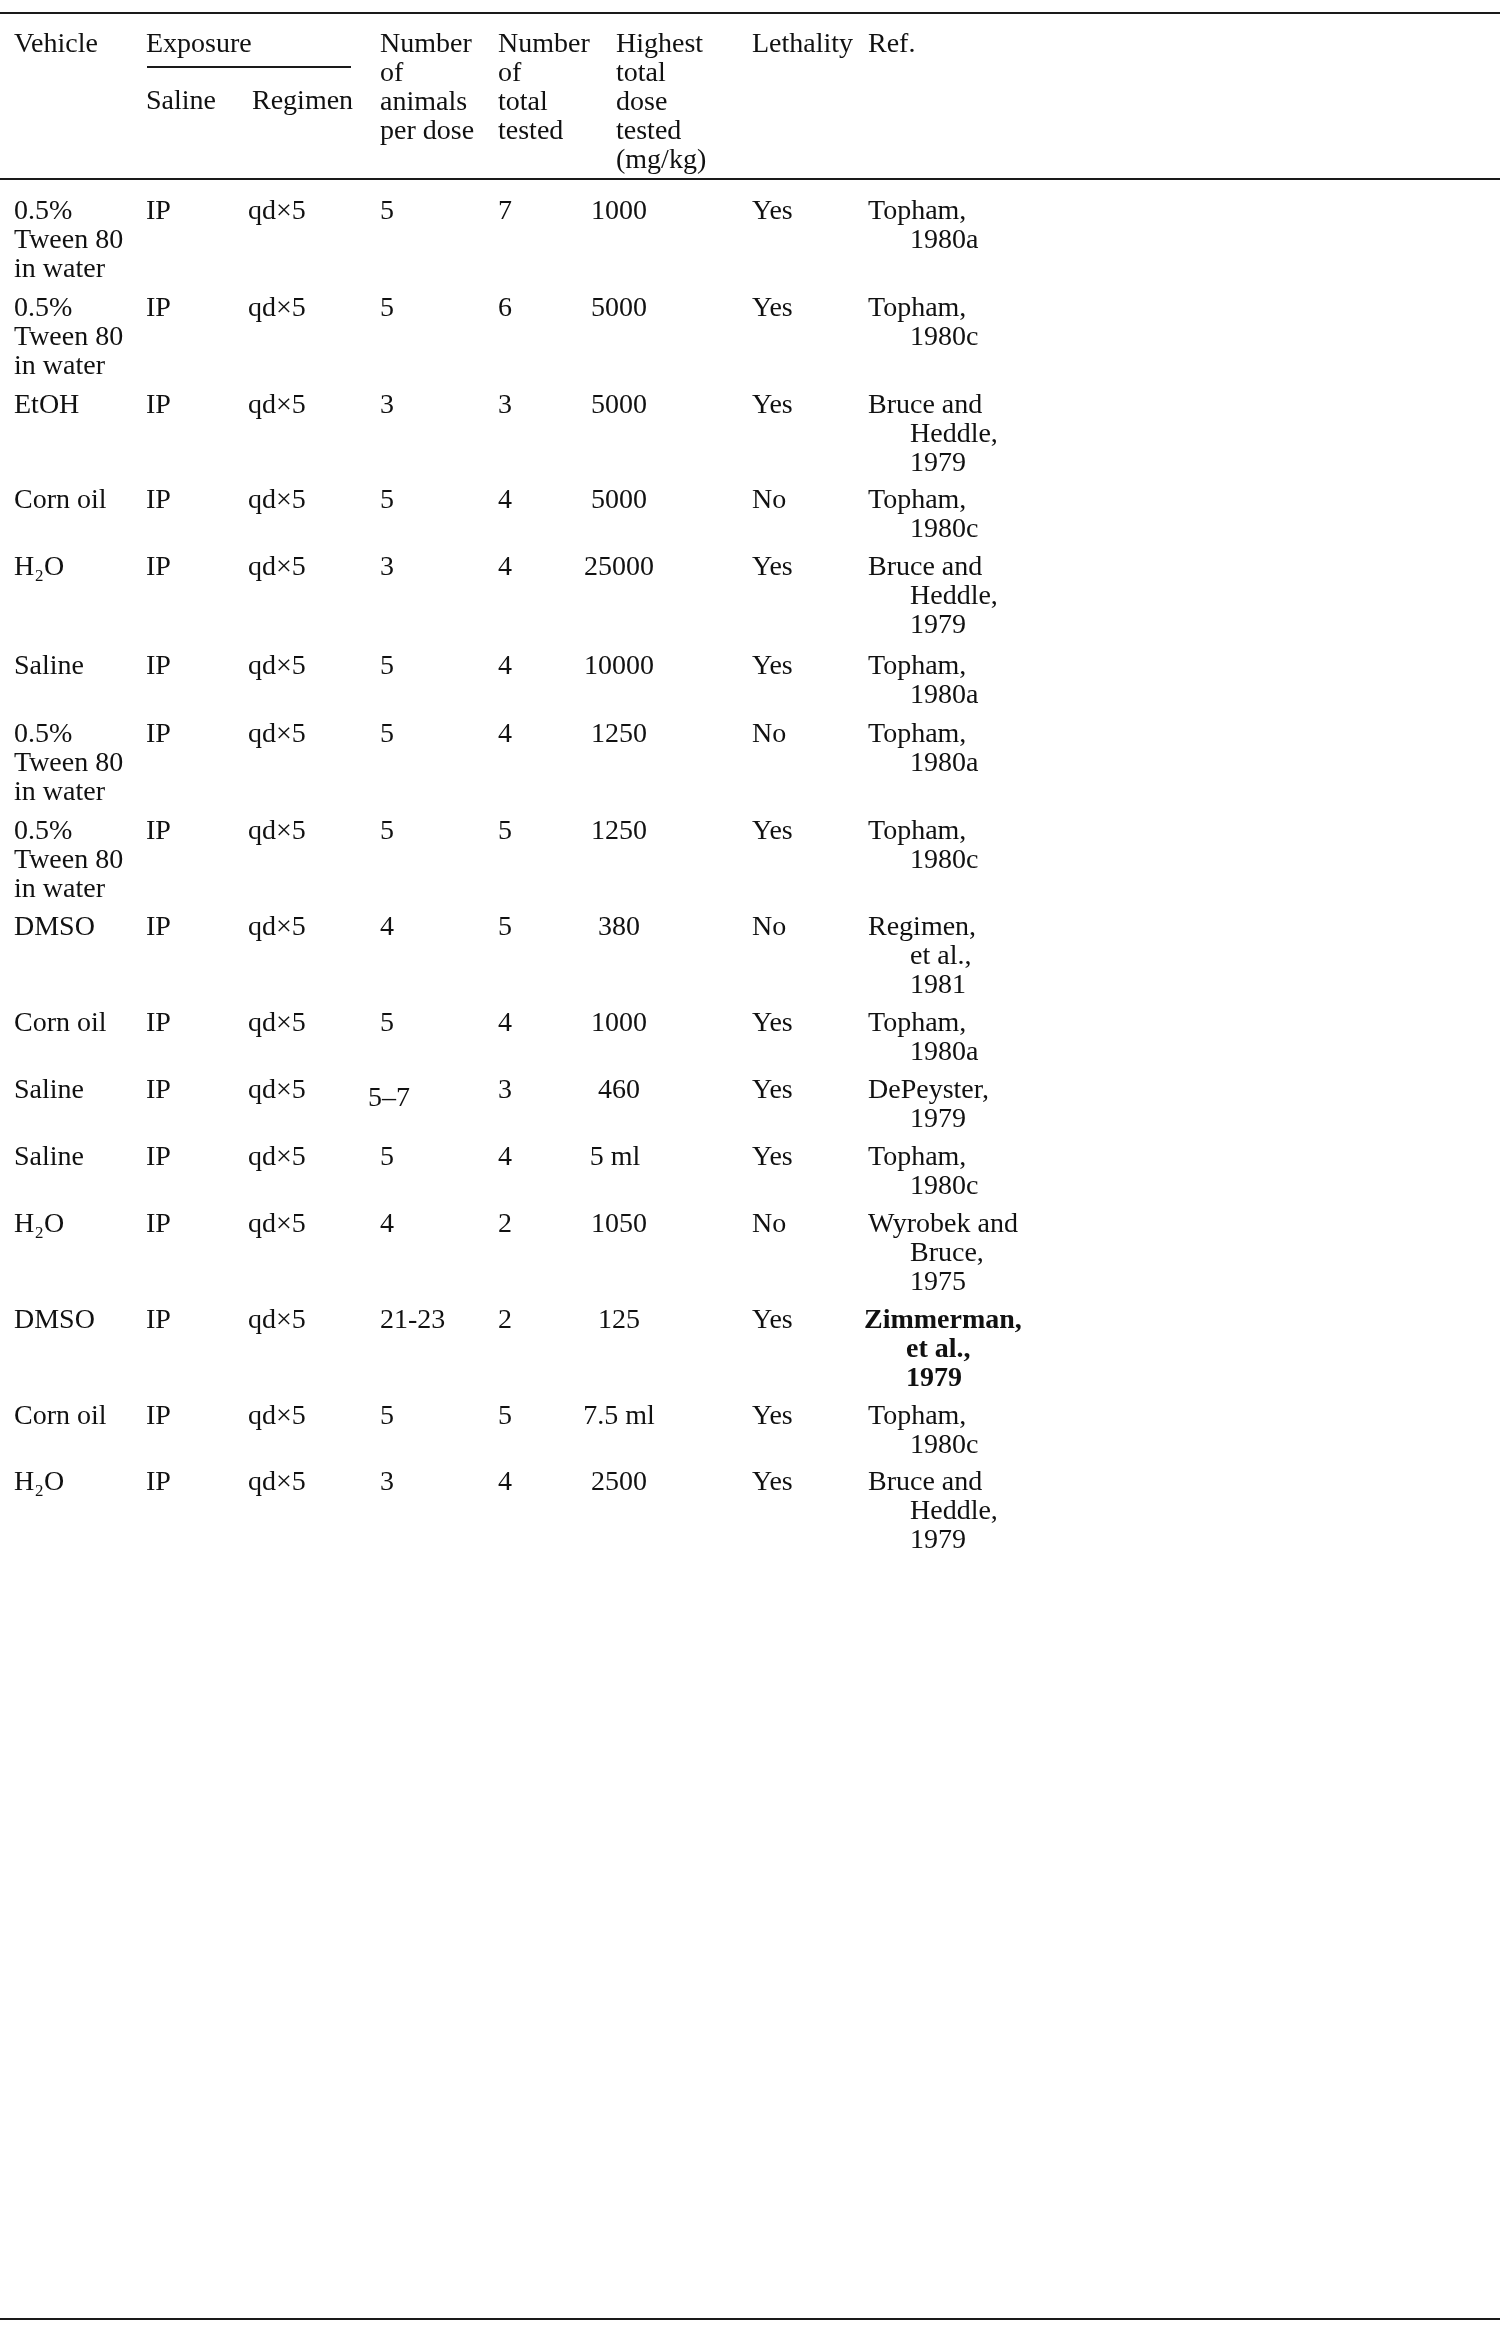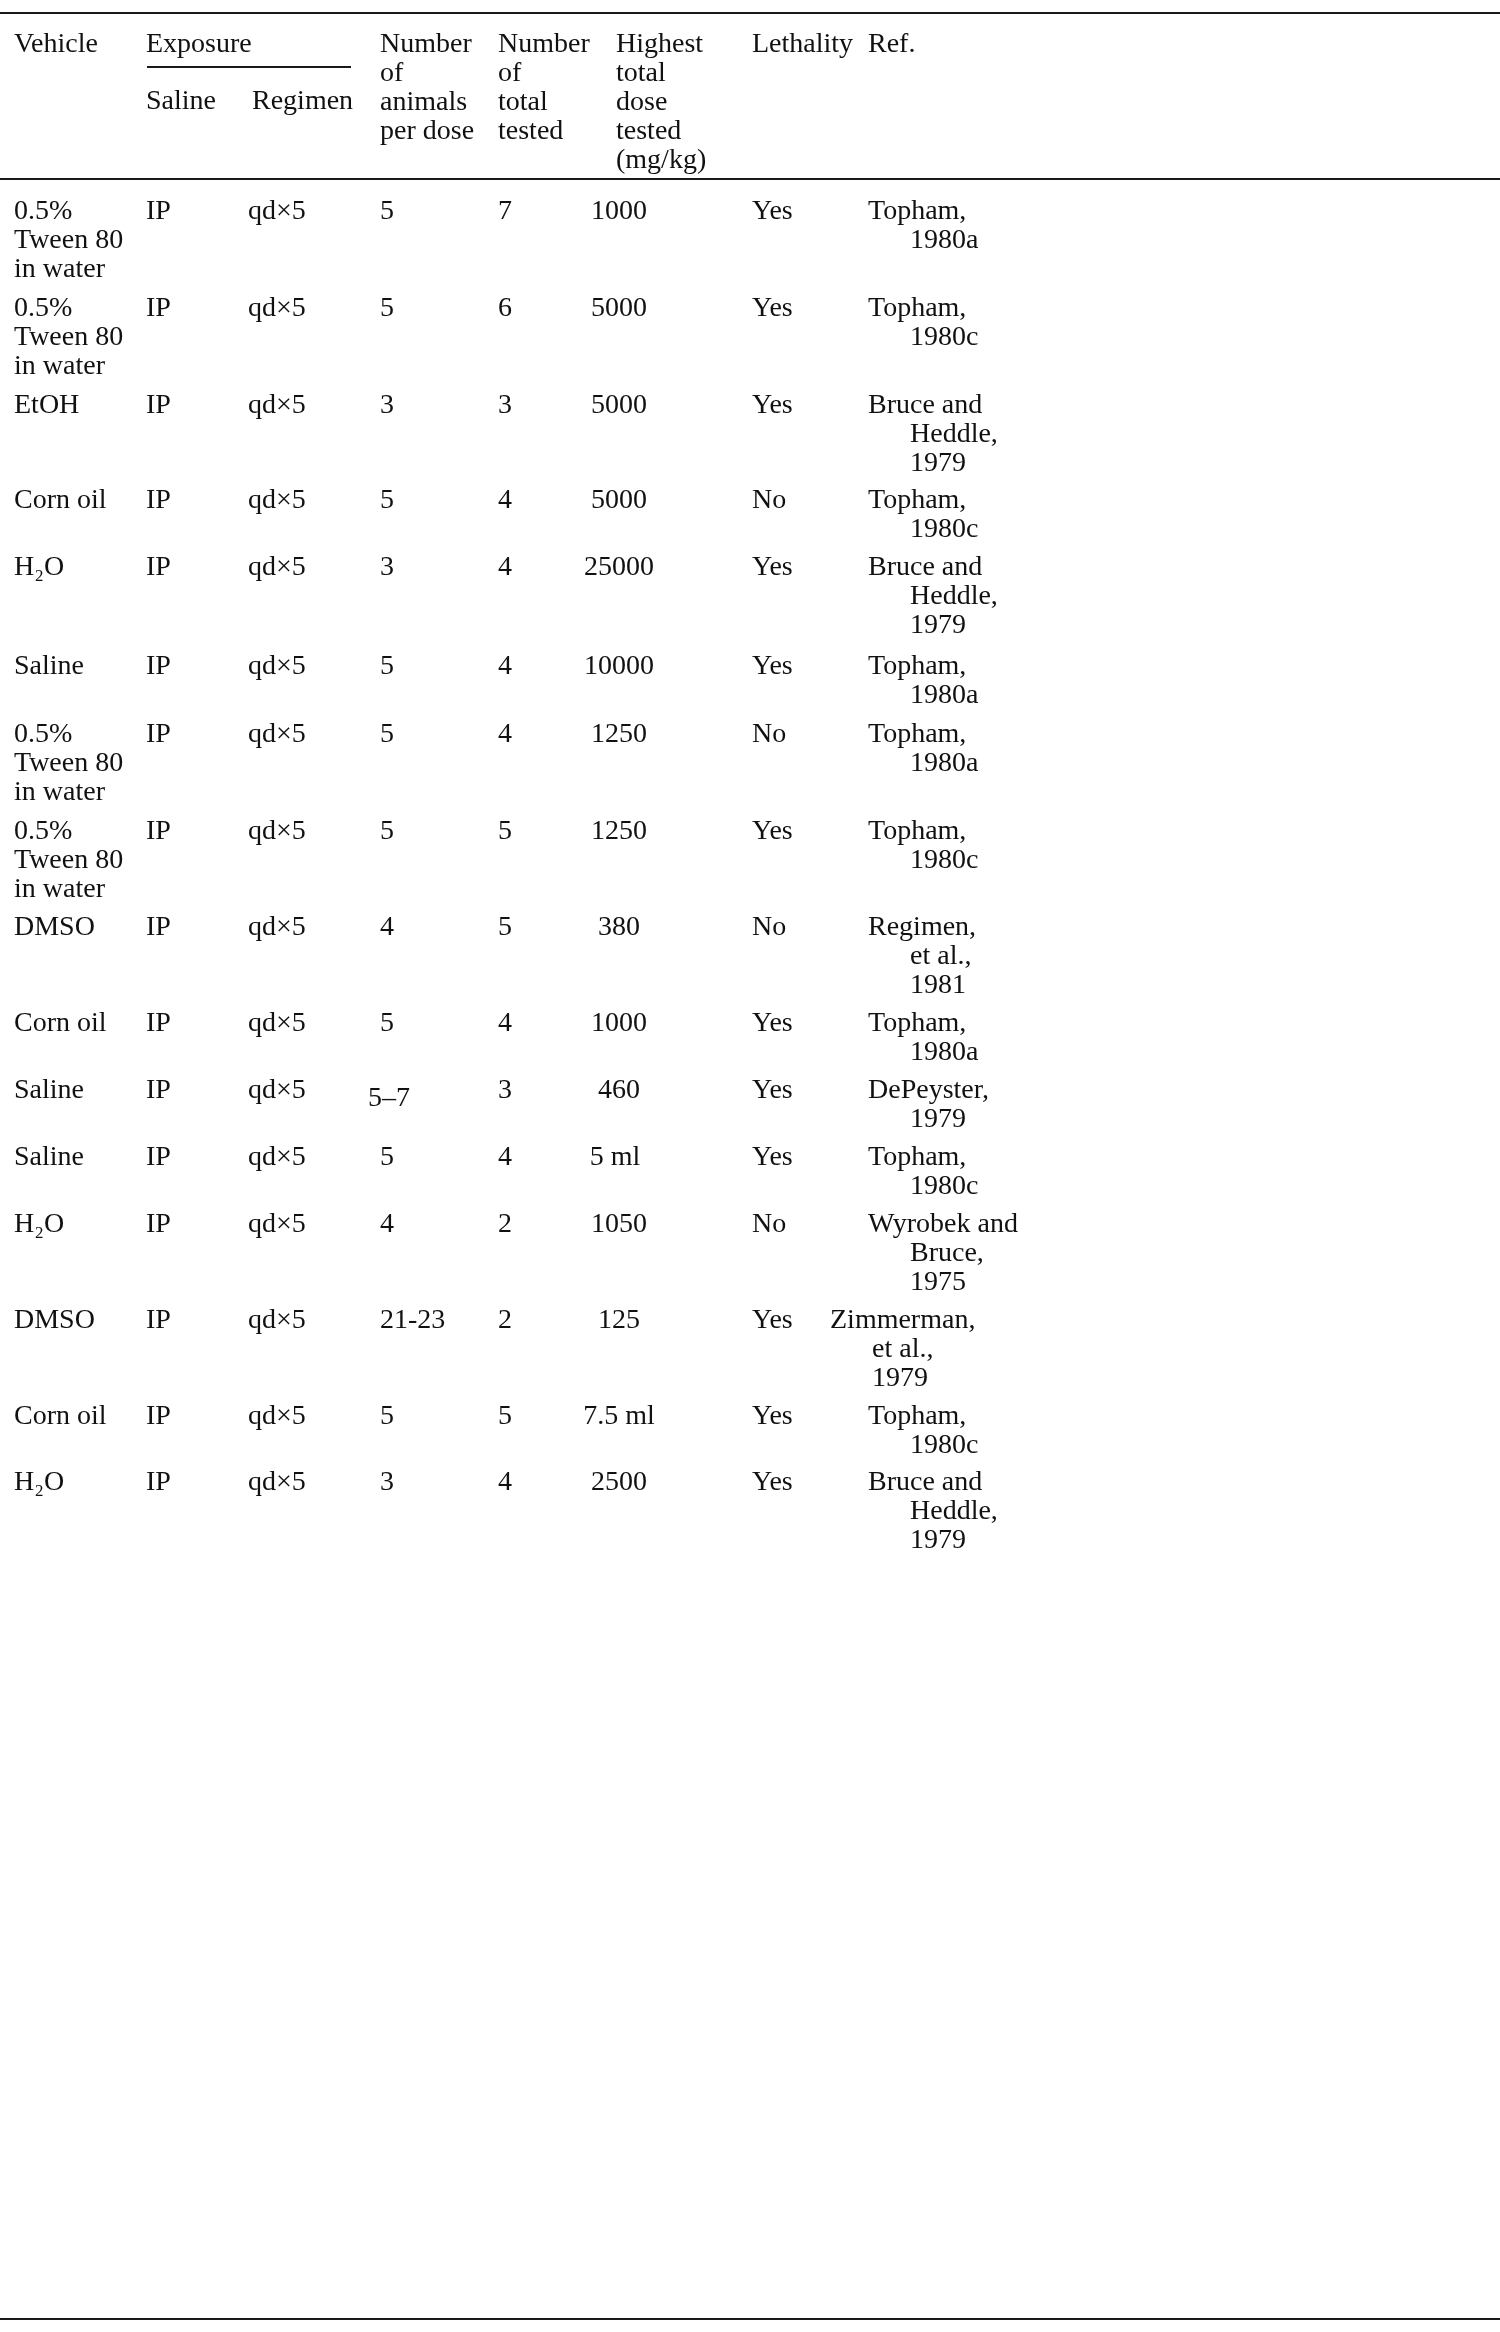--- a/index.html
+++ b/index.html
@@ -260,21 +260,21 @@
       <div>
         <div class="cell " style="left: 14px; top: 1304px;">
           <span class="ml">DMSO</span>
         </div>
         <div class="cell " style="left: 146px; top: 1304px;">IP</div>
         <div class="cell " style="left: 248px; top: 1304px;">qd×5</div>
         <div class="cell " style="left: 380px; top: 1304px;">21-23</div>
         <div class="cell " style="left: 498px; top: 1304px;">2</div>
         <div class="cell right" style="left: 560px; top: 1304px; width: 118px;">125</div>
         <div class="cell " style="left: 752px; top: 1304px;">Yes</div>
-        <div class="cell " style="left: 830px; top: 1304px;">
+        <div class="cell " style="left: 864px; top: 1304px; font-weight: bold;">
           <span class="ml">Zimmerman,</span>
           <span class="ml ind">et al.,</span>
           <span class="ml ind">1979</span>
         </div>
       </div>
       <div>
         <div class="cell " style="left: 14px; top: 1400px;">
           <span class="ml">Corn oil</span>
         </div>
         <div class="cell " style="left: 146px; top: 1400px;">IP</div>

